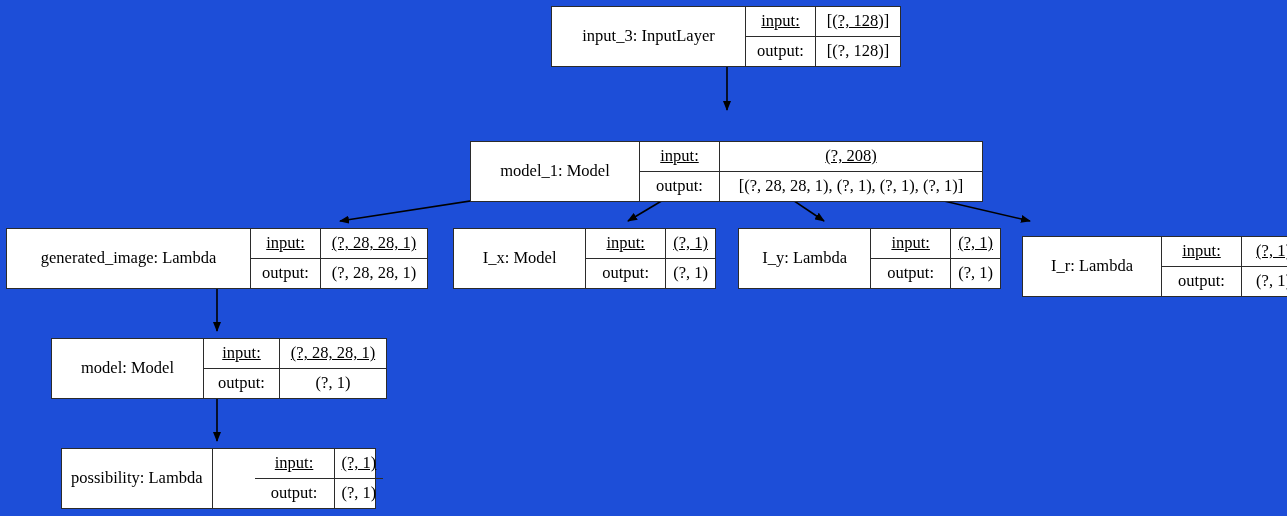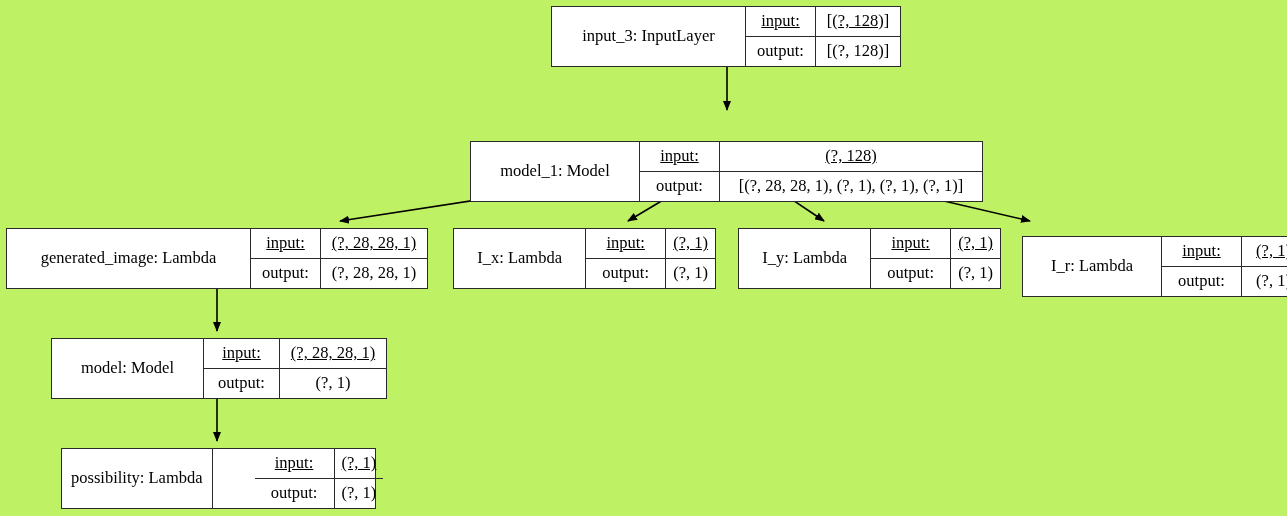--- a/index.html
+++ b/index.html
@@ -9,21 +9,21 @@
     background: #ffffff;
   }
   body {
     font-family: "Liberation Serif", "DejaVu Serif", serif;
     color: #000000;
   }
   #canvas {
     position: relative;
     width: 1287px;
     height: 516px;
-    background: #bef264;
+    background: #1d4ed8;
     overflow: hidden;
   }
   #edge-layer {
     position: absolute;
     left: 0;
     top: 0;
     width: 1287px;
     height: 516px;
     pointer-events: none;
   }
@@ -115,21 +115,21 @@
             <div class="io-label" style="width: 70px; border-right-color: rgb(43, 43, 43);">output:</div>
             <div class="io-value">[(?, 128)]</div>
           </div>
         </div>
       </div>
       <div class="node" style="left: 470px; top: 117px; width: 513px; height: 61px; border-color: rgb(43, 43, 43); margin-top: 24px;">
         <div class="node-name" style="width: 150px; border-right-color: rgb(43, 43, 43);">model_1: Model</div>
         <div class="io-block">
           <div class="io-row top" style="border-bottom-color: rgb(43, 43, 43);">
             <div class="io-label" style="width: 80px; border-right-color: rgb(43, 43, 43);">input:</div>
-            <div class="io-value">(?, 128)</div>
+            <div class="io-value">(?, 208)</div>
           </div>
           <div class="io-row bottom">
             <div class="io-label" style="width: 80px; border-right-color: rgb(43, 43, 43);">output:</div>
             <div class="io-value">[(?, 28, 28, 1), (?, 1), (?, 1), (?, 1)]</div>
           </div>
         </div>
       </div>
       <div class="node" style="left: 6px; top: 228px; width: 422px; height: 61px; border-color: rgb(43, 43, 43);">
         <div class="node-name" style="width: 225px; border-right-color: rgb(43, 43, 43);">generated_image: Lambda</div>
         <div class="io-block">
@@ -137,21 +137,21 @@
             <div class="io-label" style="width: 70px; border-right-color: rgb(43, 43, 43);">input:</div>
             <div class="io-value">(?, 28, 28, 1)</div>
           </div>
           <div class="io-row bottom">
             <div class="io-label" style="width: 70px; border-right-color: rgb(43, 43, 43);">output:</div>
             <div class="io-value">(?, 28, 28, 1)</div>
           </div>
         </div>
       </div>
       <div class="node" style="left: 453px; top: 228px; width: 263px; height: 61px; border-color: rgb(43, 43, 43);">
-        <div class="node-name" style="width: 123px; border-right-color: rgb(43, 43, 43);">I_x: Lambda</div>
+        <div class="node-name" style="width: 123px; border-right-color: rgb(43, 43, 43);">I_x: Model</div>
         <div class="io-block">
           <div class="io-row top" style="border-bottom-color: rgb(43, 43, 43);">
             <div class="io-label" style="width: 80px; border-right-color: rgb(43, 43, 43);">input:</div>
             <div class="io-value">(?, 1)</div>
           </div>
           <div class="io-row bottom">
             <div class="io-label" style="width: 80px; border-right-color: rgb(43, 43, 43);">output:</div>
             <div class="io-value">(?, 1)</div>
           </div>
         </div>

